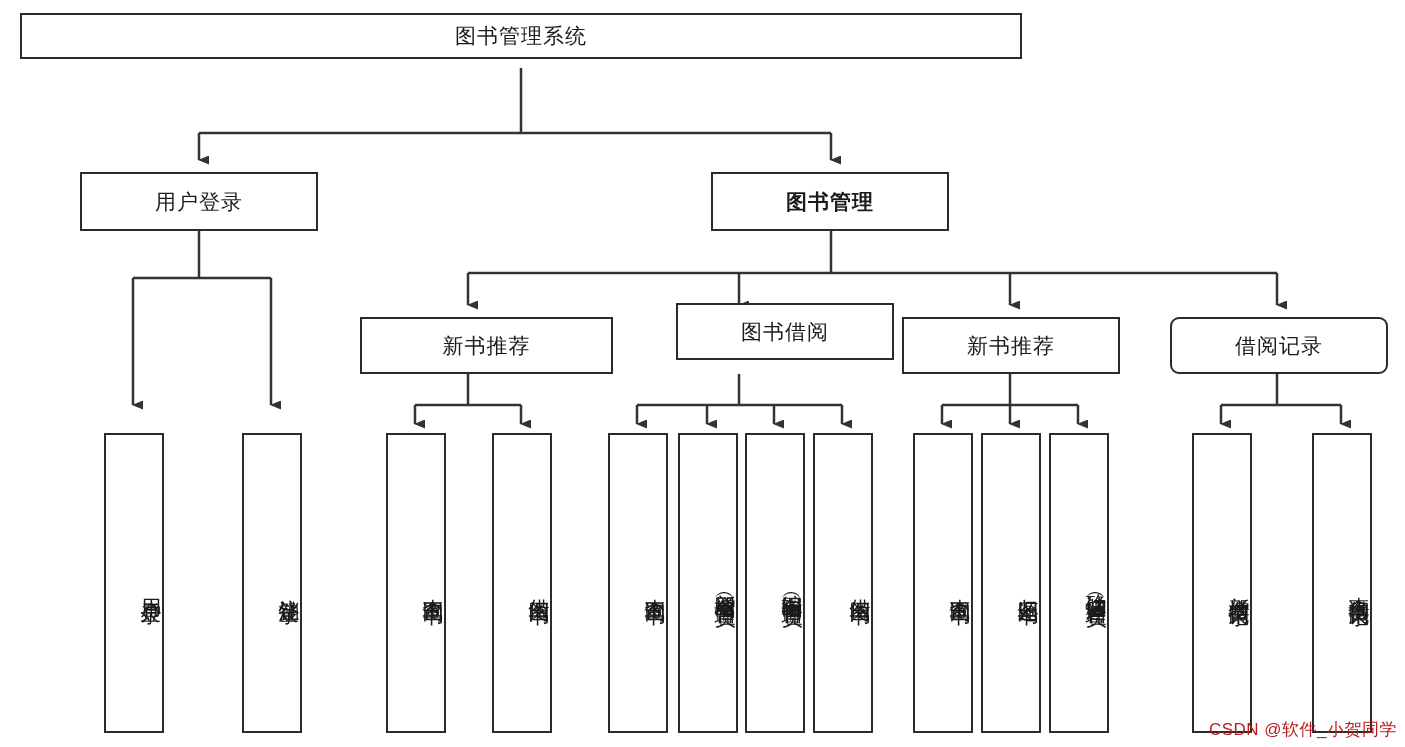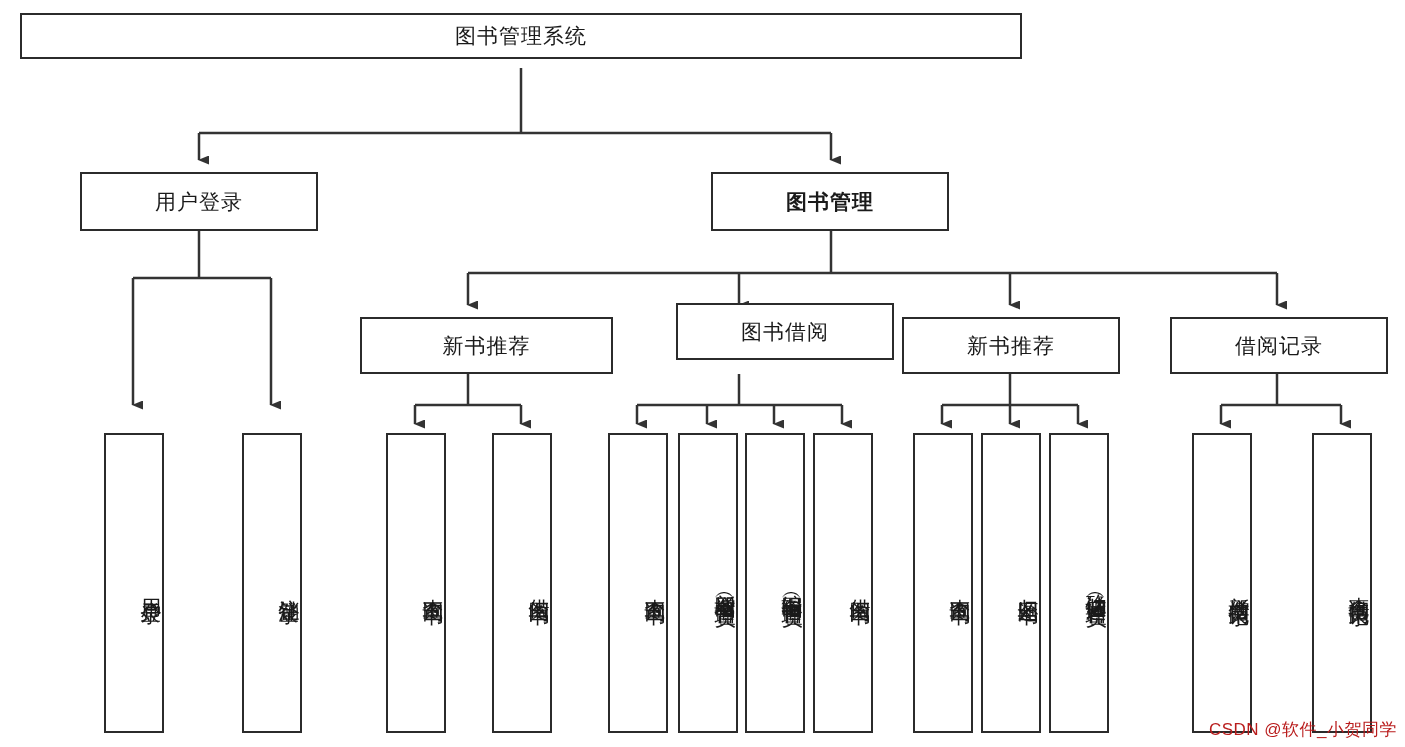--- a/index.html
+++ b/index.html
@@ -139,21 +139,21 @@
 
   <div class="node horiz" style="left:360px; top:317px; width:253px; height:57px;">
     <span class="label">新书推荐</span>
   </div>
   <div class="node horiz" style="left:632px; top:303px; width:218px; height:57px;margin-left:44px;">
     <span class="label">图书借阅</span>
   </div>
   <div class="node horiz" style="left:902px; top:317px; width:218px; height:57px;">
     <span class="label">新书推荐</span>
   </div>
-  <div class="node horiz" style="left:1170px; top:317px; width:218px; height:57px;">
+  <div class="node horiz" style="left:1170px; top:317px; width:218px; height:57px;border-radius:9px;">
     <span class="label">借阅记录</span>
   </div>
 
   <div class="node vert" style="left:104px; top:433px; width:60px; height:300px;">
     <span class="label">用户登录</span>
   </div>
   <div class="node vert" style="left:242px; top:433px; width:60px; height:300px;">
     <span class="label">注销登录</span>
   </div>
 

